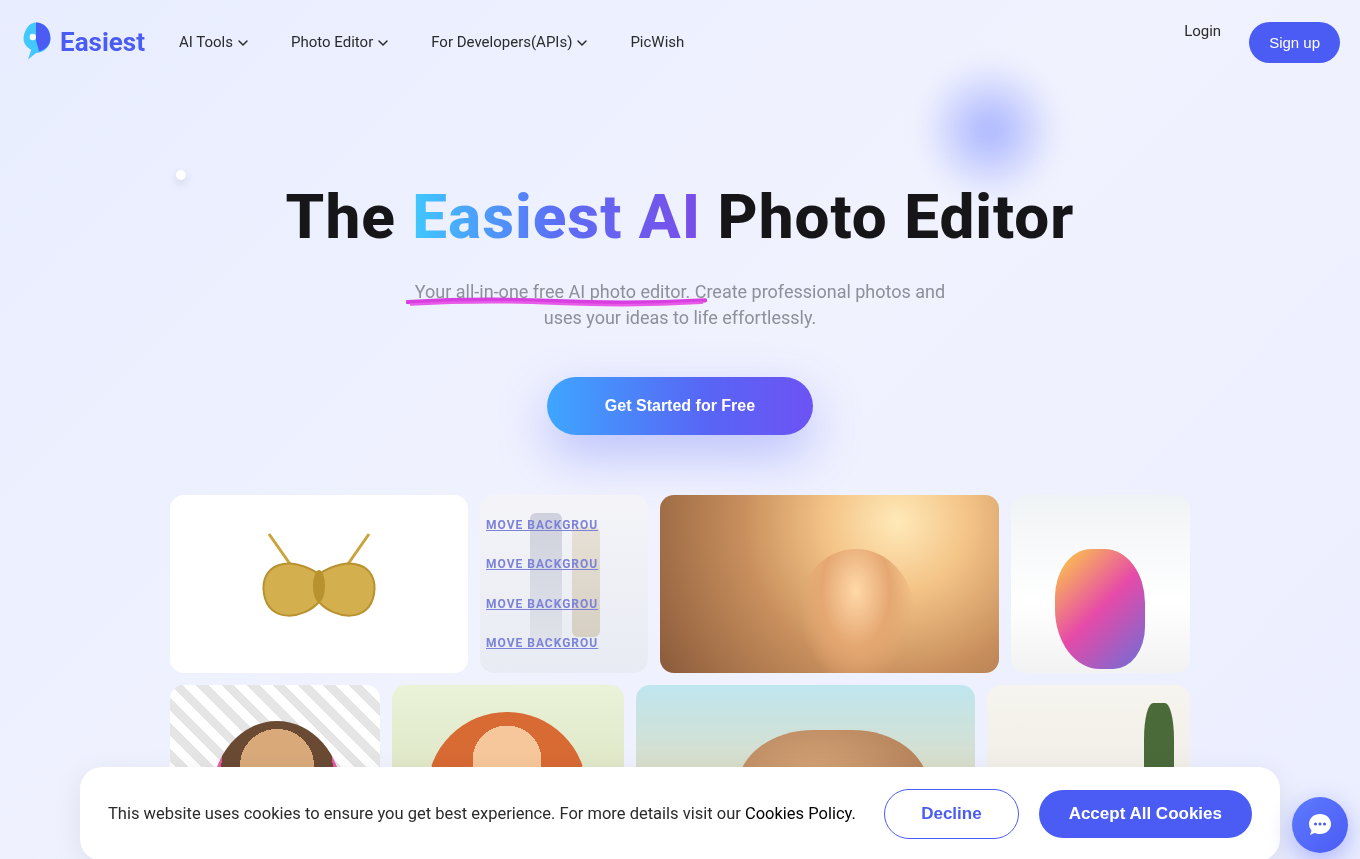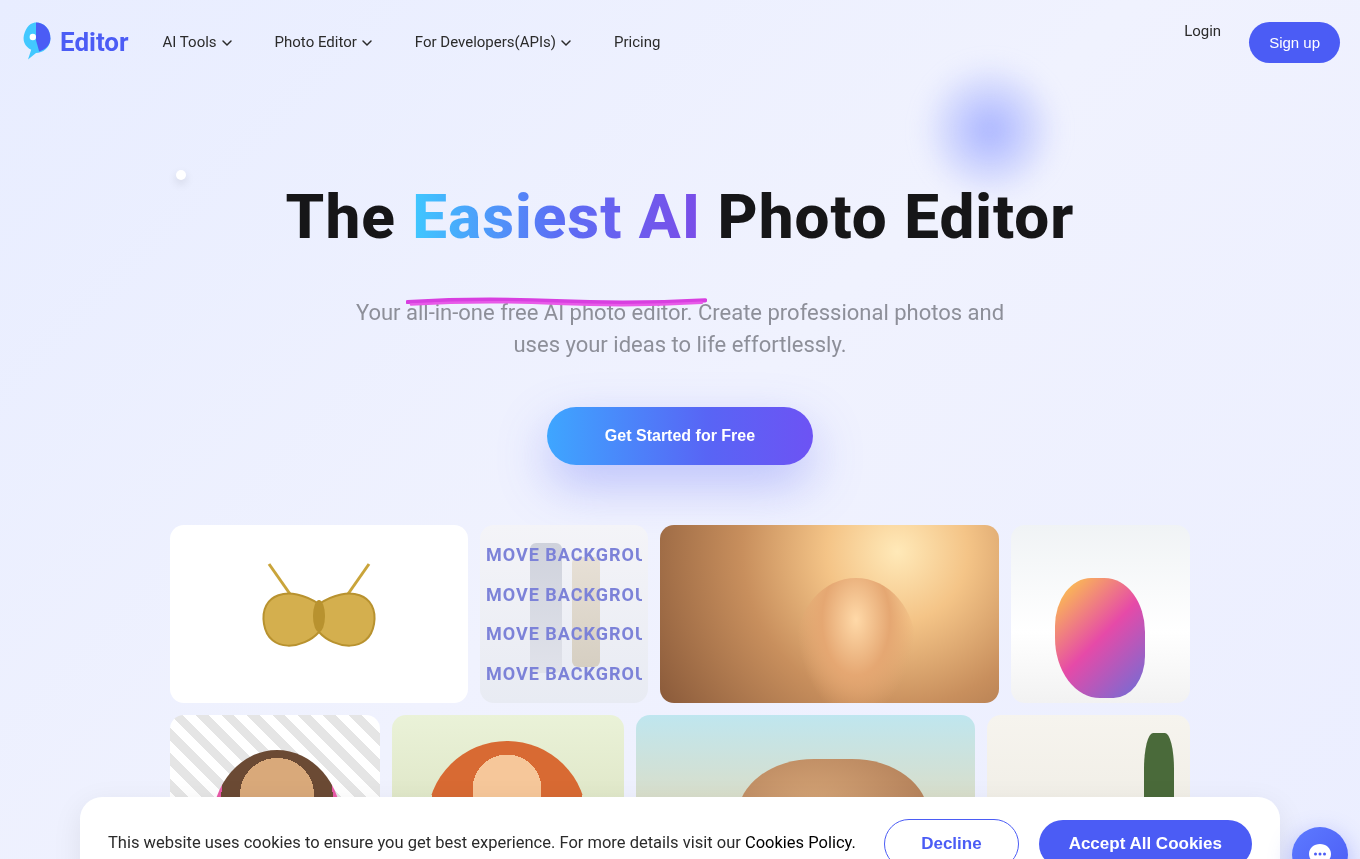--- a/index.html
+++ b/index.html
@@ -93,22 +93,22 @@
 }
 .underline {
   position: absolute;
   left: -6px;
   right: -6px;
   bottom: -6px;
   height: 10px;
 }
 .underline svg { width: 100%; height: 100%; }
 .hero-sub {
-  margin-top: 44px;
-  font-size: 22px;
+  margin-top: 26px;
+  font-size: 18px;
   color: #8d8f99;
   line-height: 1.45;
 }
 .cta {
   margin-top: 46px;
   display: inline-block;
   background: linear-gradient(90deg, #3ea6ff 0%, #5865f5 60%, #6d53f4 100%);
   color: #fff;
   font-size: 16px;
   font-weight: 700;
@@ -175,23 +175,23 @@
   position:absolute; left:55%; top:18%; width:28px; height:110px;
   background: linear-gradient(180deg,#e7e0d6,#d6cfc2);
   border-radius: 6px;
 }
 .watermark .wmtext {
   position:absolute; inset:0;
   display:flex; flex-direction:column; justify-content:space-around;
   padding: 10px 6px;
 }
 .watermark .wmline {
-  font-size: 18px; font-weight: 700;
+  font-size: 12px; font-weight: 700;
   color: #7c82d8; letter-spacing: 1px;
-  white-space: nowrap; overflow: hidden;
+  white-space: nowrap; overflow: hidden; text-decoration: underline;
 }
 
 
 .festival {
   background: radial-gradient(circle at 70% 15%, #ffe9b8 0%, #f4c487 25%, #c88f5d 55%, #8a5a3a 100%);
 }
 .festival::after {
   content:""; position:absolute; left:40%; top:30%; width:120px; height:140px;
   background: radial-gradient(ellipse at 50% 30%, #ffd9a8 0%, #e5a772 40%, transparent 70%);
   border-radius: 50% 50% 40% 40%;
@@ -316,21 +316,21 @@
 
 <header class="header">
   <div class="logo">
     <span class="logo-icon">
       <svg viewBox="0 0 40 50">
         <path d="M20 2 C30 2 38 10 38 22 C38 34 28 40 20 40 L10 48 L14 36 C6 32 2 24 6 14 C10 4 16 2 20 2 Z" fill="#42c8ff"></path>
         <path d="M20 2 C30 2 38 10 38 22 C38 30 32 36 24 38 L20 24 Z" fill="#4b5cf5"></path>
         <circle cx="16" cy="20" r="4" fill="#fff"></circle>
       </svg>
     </span>
-    <span class="logo-text">Editor</span>
+    <span class="logo-text">Easiest</span>
   </div>
   <nav class="nav">
     <div class="nav-item">
       <span>AI Tools</span>
       <svg width="12" height="12" viewBox="0 0 12 12">
           <path d="M2 4 L6 8 L10 4" stroke="#2b2b2b" stroke-width="1.5" fill="none" stroke-linecap="round"></path>
         </svg>
     </div>
     <div class="nav-item">
       <span>Photo Editor</span>
@@ -338,21 +338,21 @@
           <path d="M2 4 L6 8 L10 4" stroke="#2b2b2b" stroke-width="1.5" fill="none" stroke-linecap="round"></path>
         </svg>
     </div>
     <div class="nav-item">
       <span>For Developers(APIs)</span>
       <svg width="12" height="12" viewBox="0 0 12 12">
           <path d="M2 4 L6 8 L10 4" stroke="#2b2b2b" stroke-width="1.5" fill="none" stroke-linecap="round"></path>
         </svg>
     </div>
     <div class="nav-item">
-      <span>Pricing</span>
+      <span>PicWish</span>
     </div>
   </nav>
   <div class="header-right">
     <span class="login">Login</span>
     <button class="signup">Sign up</button>
   </div>
 </header>
 
 <section class="hero">
   <h1 class="hero-title">

